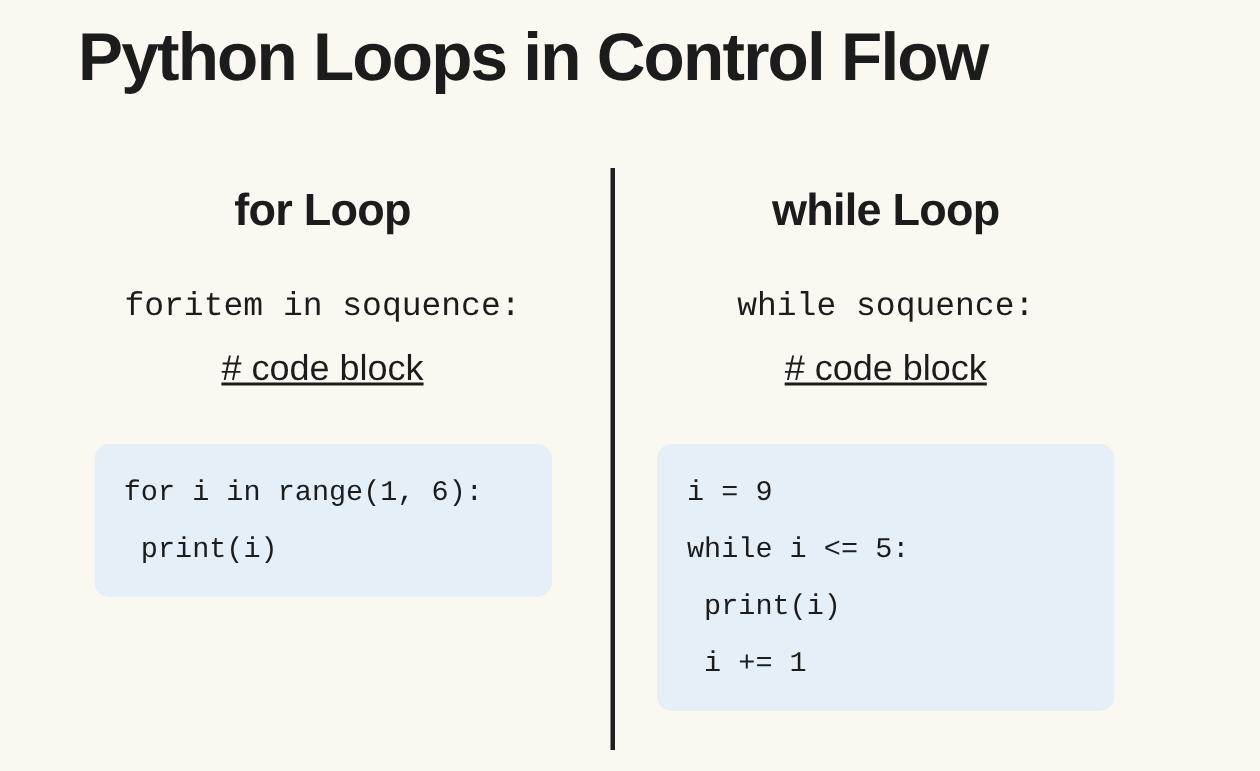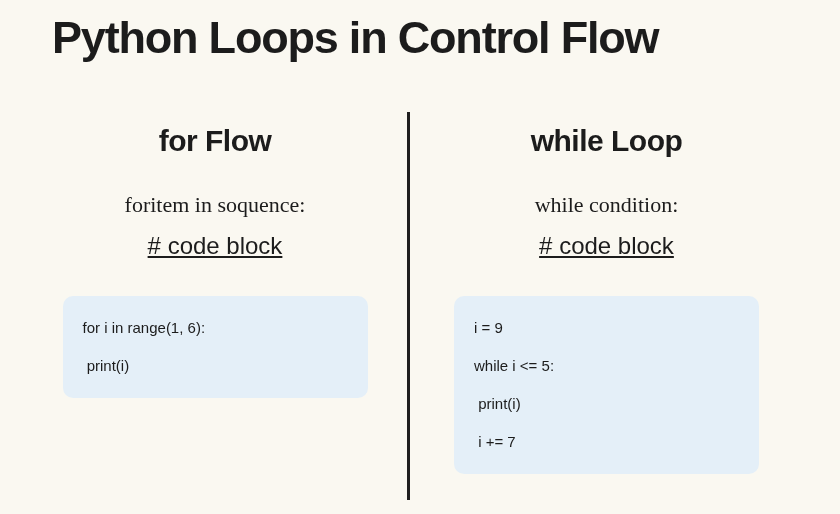--- a/index.html
+++ b/index.html
@@ -37,81 +37,81 @@
     width: 2.5px;
     height: 388px;
     background: var(--divider);
   }
   .col {
     position: absolute;
     top: 122px;
     text-align: center;
   }
   .col-left  { left: 40px;  width: 350px; }
-  .col-right { left: 444px; width: 325px; }
+  .col-right { left: 428px; width: 325px; }
   .col-heading {
     font-size: 30px;
     line-height: 38px;
     font-weight: 700;
     letter-spacing: -0.5px;
   }
   .syntax-line {
     margin-top: 30px;
-    font-family: Liberation Serif, serif;
+    font-family: Liberation Mono, monospace;
     font-size: 22px;
     line-height: 30px;
     white-space: pre;
   }
   .syntax-comment {
     margin-top: 10px;
     font-family: "Liberation Sans", sans-serif;
     font-size: 24px;
     line-height: 32px;
     text-decoration: underline;
   }
   .codebox {
     margin: 34px auto 0 auto;
     width: 305px;
     background: var(--code_box);
     border-radius: 10px;
     padding: 13px 20px;
     text-align: left;
   }
   .code-line {
-    font-family: Liberation Sans, sans-serif;
-    font-size: 15px;
+    font-family: Liberation Mono, monospace;
+    font-size: 19px;
     line-height: 38px;
     white-space: pre;
     color: var(--text);
   }
 </style>
 </head>
 <body>
 
 <div class="canvas">
 
   <h1 class="page-title">Python Loops in Control Flow</h1>
 
   <div class="divider"></div>
 
   <section class="col col-left">
-    <h2 class="col-heading">for Flow</h2>
+    <h2 class="col-heading">for Loop</h2>
     <div class="syntax-line">foritem in soquence:</div>
     <div class="syntax-comment"># code block</div>
     <div class="codebox">
       <div class="code-line">for i in range(1, 6):</div>
       <div class="code-line"> print(i)</div>
     </div>
   </section>
 
   <section class="col col-right">
     <h2 class="col-heading">while Loop</h2>
-    <div class="syntax-line">while condition:</div>
+    <div class="syntax-line">while soquence:</div>
     <div class="syntax-comment"># code block</div>
     <div class="codebox">
       <div class="code-line">i = 9</div>
       <div class="code-line">while i &lt;= 5:</div>
       <div class="code-line"> print(i)</div>
-      <div class="code-line"> i += 7</div>
+      <div class="code-line"> i += 1</div>
     </div>
   </section>
 
 </div>
 
 </body></html>

